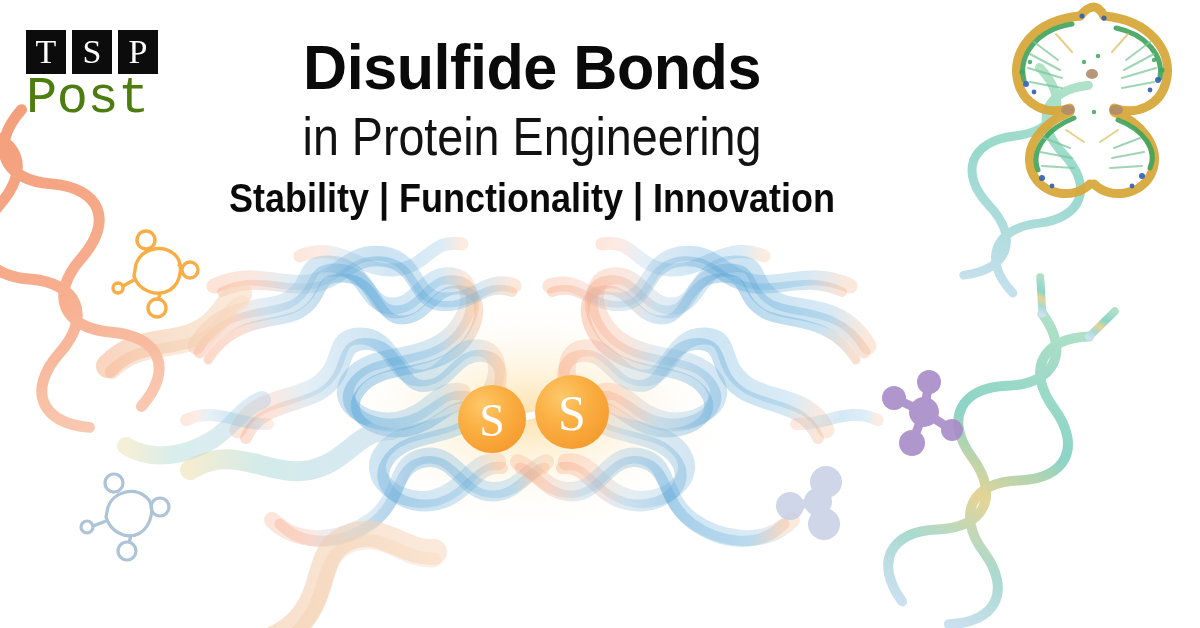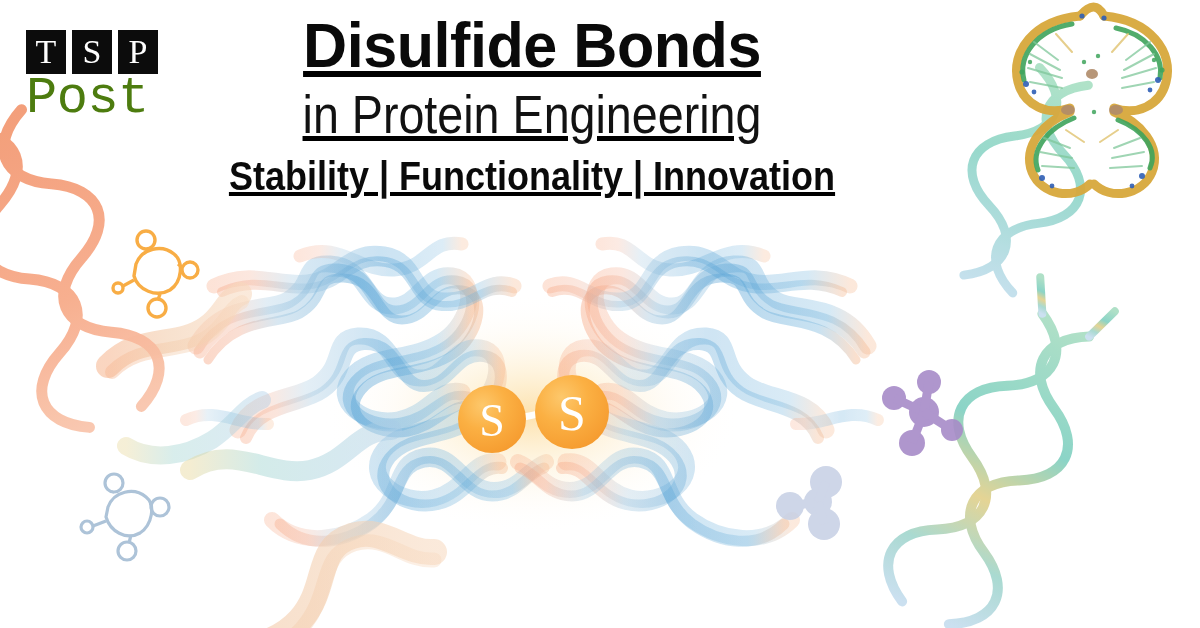--- a/index.html
+++ b/index.html
@@ -14,21 +14,21 @@
   
   #logo{position:absolute;left:26px;top:30px;width:150px;height:112px;z-index:40;}
   #logo-boxes{display:flex;gap:6px;}
   .logo-box{width:40px;height:44px;background:#0c0c0c;display:flex;align-items:center;
             justify-content:center;color:#fff;font-family:"Liberation Serif",serif;
             font-size:34px;line-height:1;font-weight:400;}
   #logo-word{font-family:Liberation Mono, monospace;font-size:52px;line-height:0.94;
              color:#4d7c0f;margin-top:1px;letter-spacing:-0.5px;}
 
   
-  #headline{position:absolute;left:0;top:14px;width:1064px;text-align:center;z-index:45;text-decoration:underline;}
+  #headline{position:absolute;left:0;top:36px;width:1064px;text-align:center;z-index:45;}
   #title-main{
     font-family:"Liberation Sans Narrow","Liberation Sans",sans-serif;
     font-weight:700;font-size:63px;line-height:1.0;color:#0a0a0a;
     letter-spacing:-0.5px;transform:scaleX(0.97);transform-origin:center;
   }
   #title-sub{
     font-family:"Liberation Sans Narrow","Liberation Sans",sans-serif;
     font-weight:400;font-size:53px;line-height:1.12;color:#121212;
     margin-top:8px;transform:scaleX(0.88);transform-origin:center;
   }

